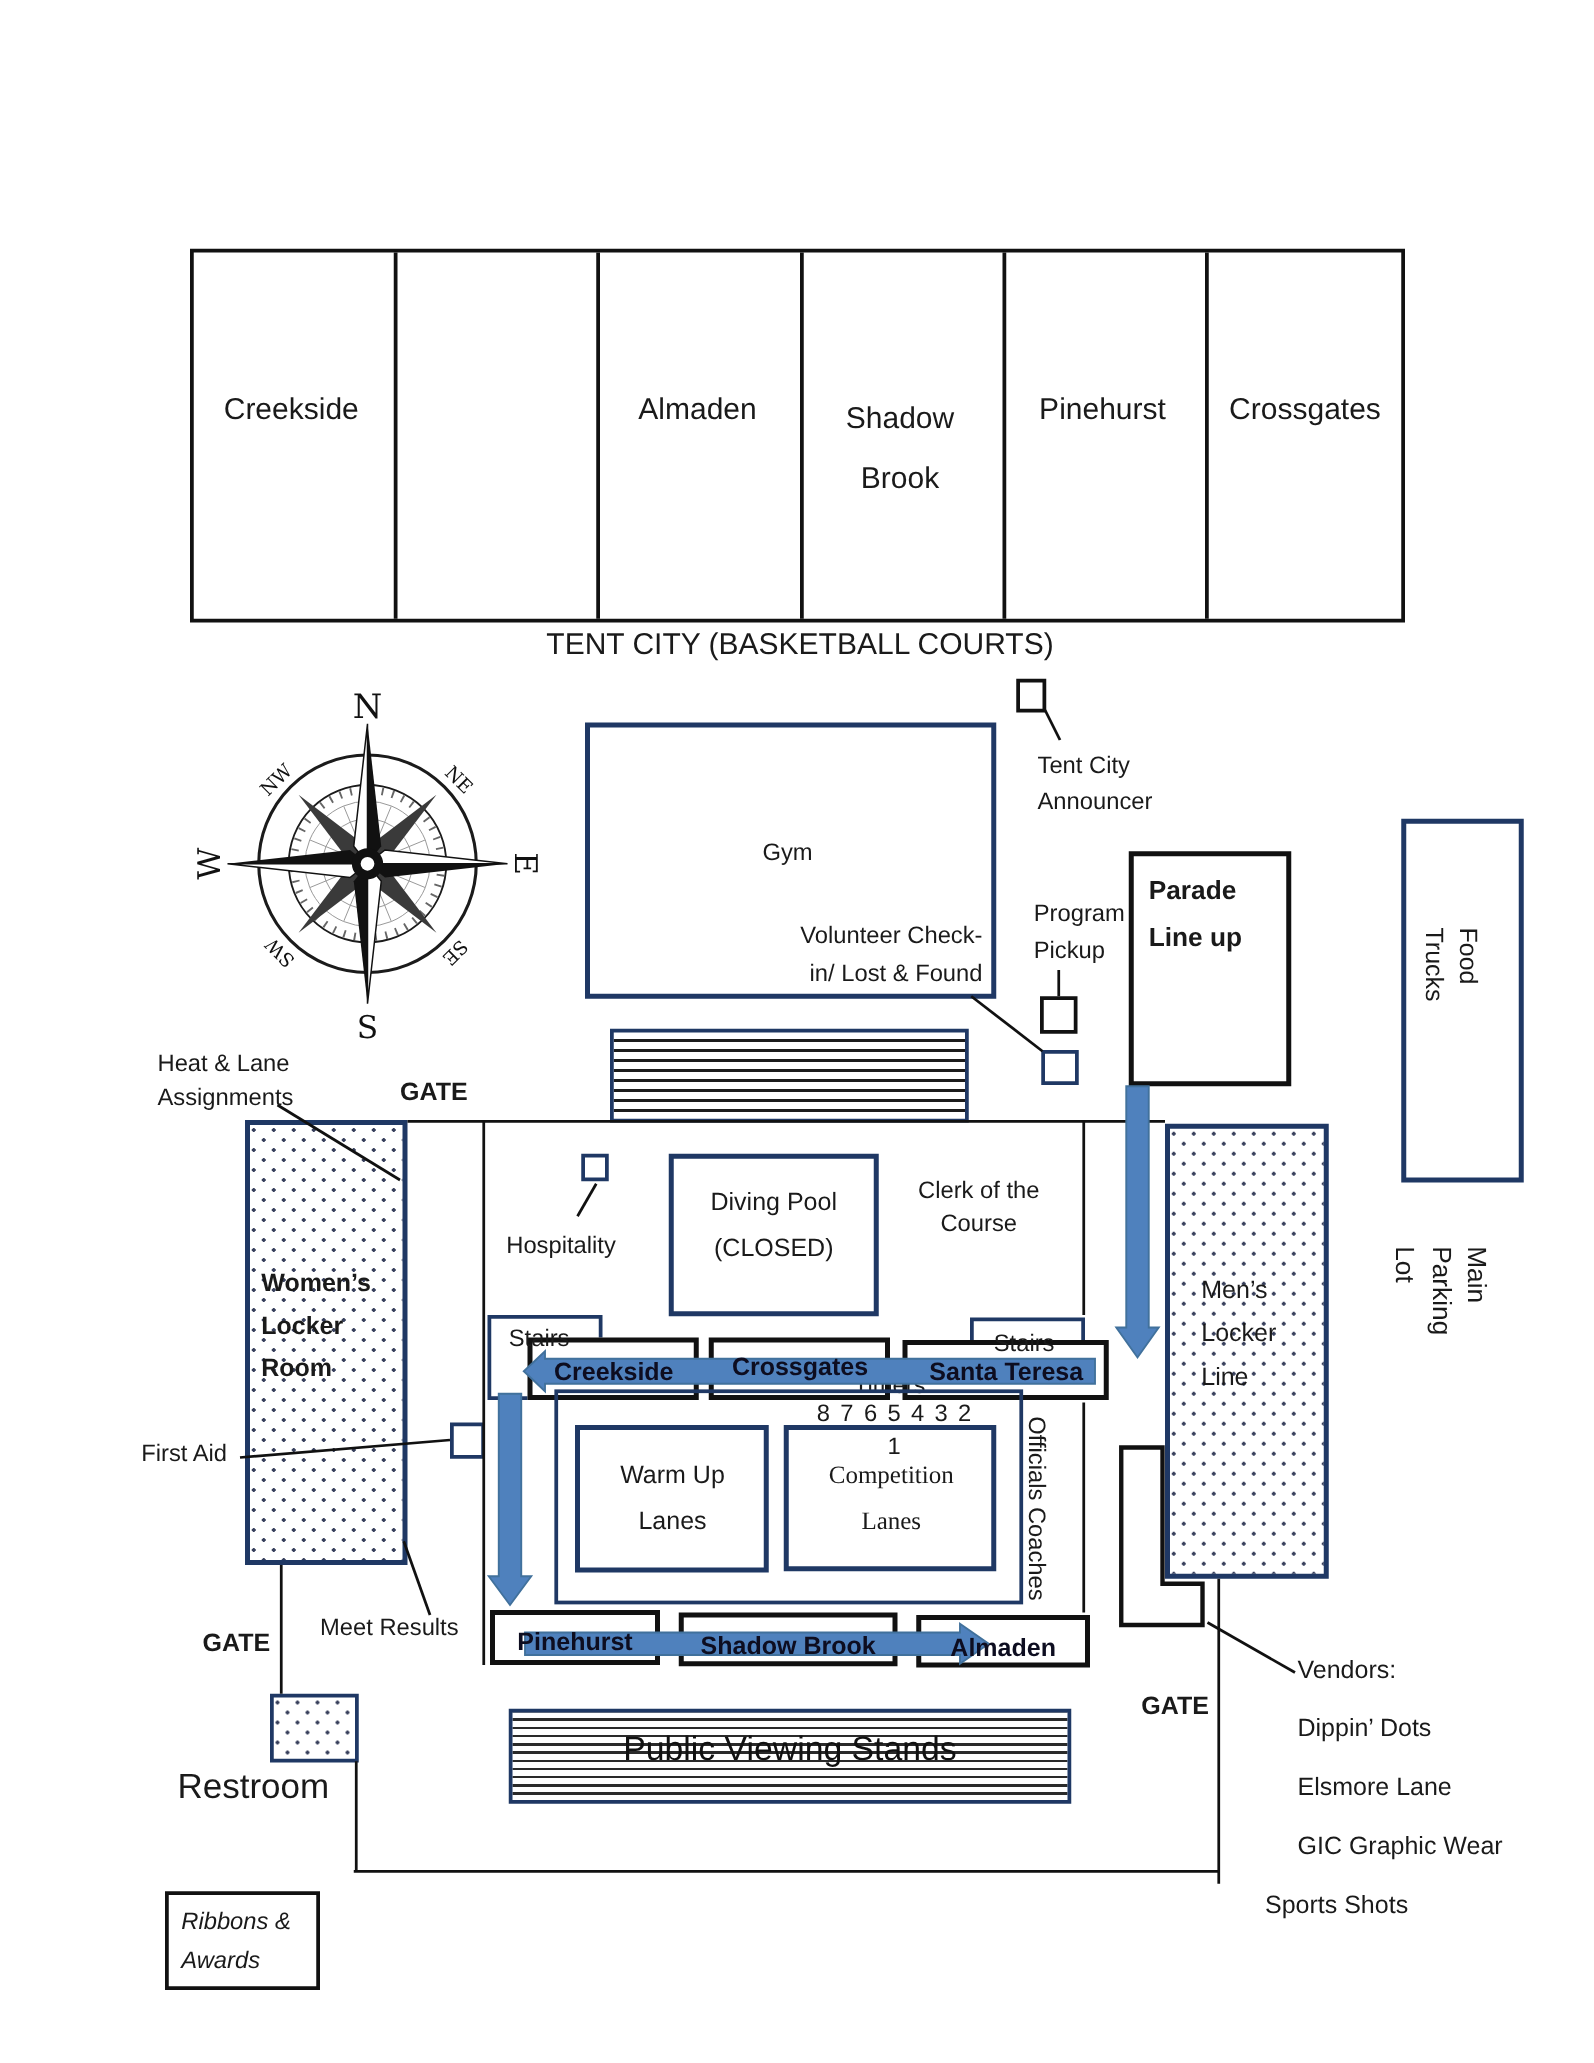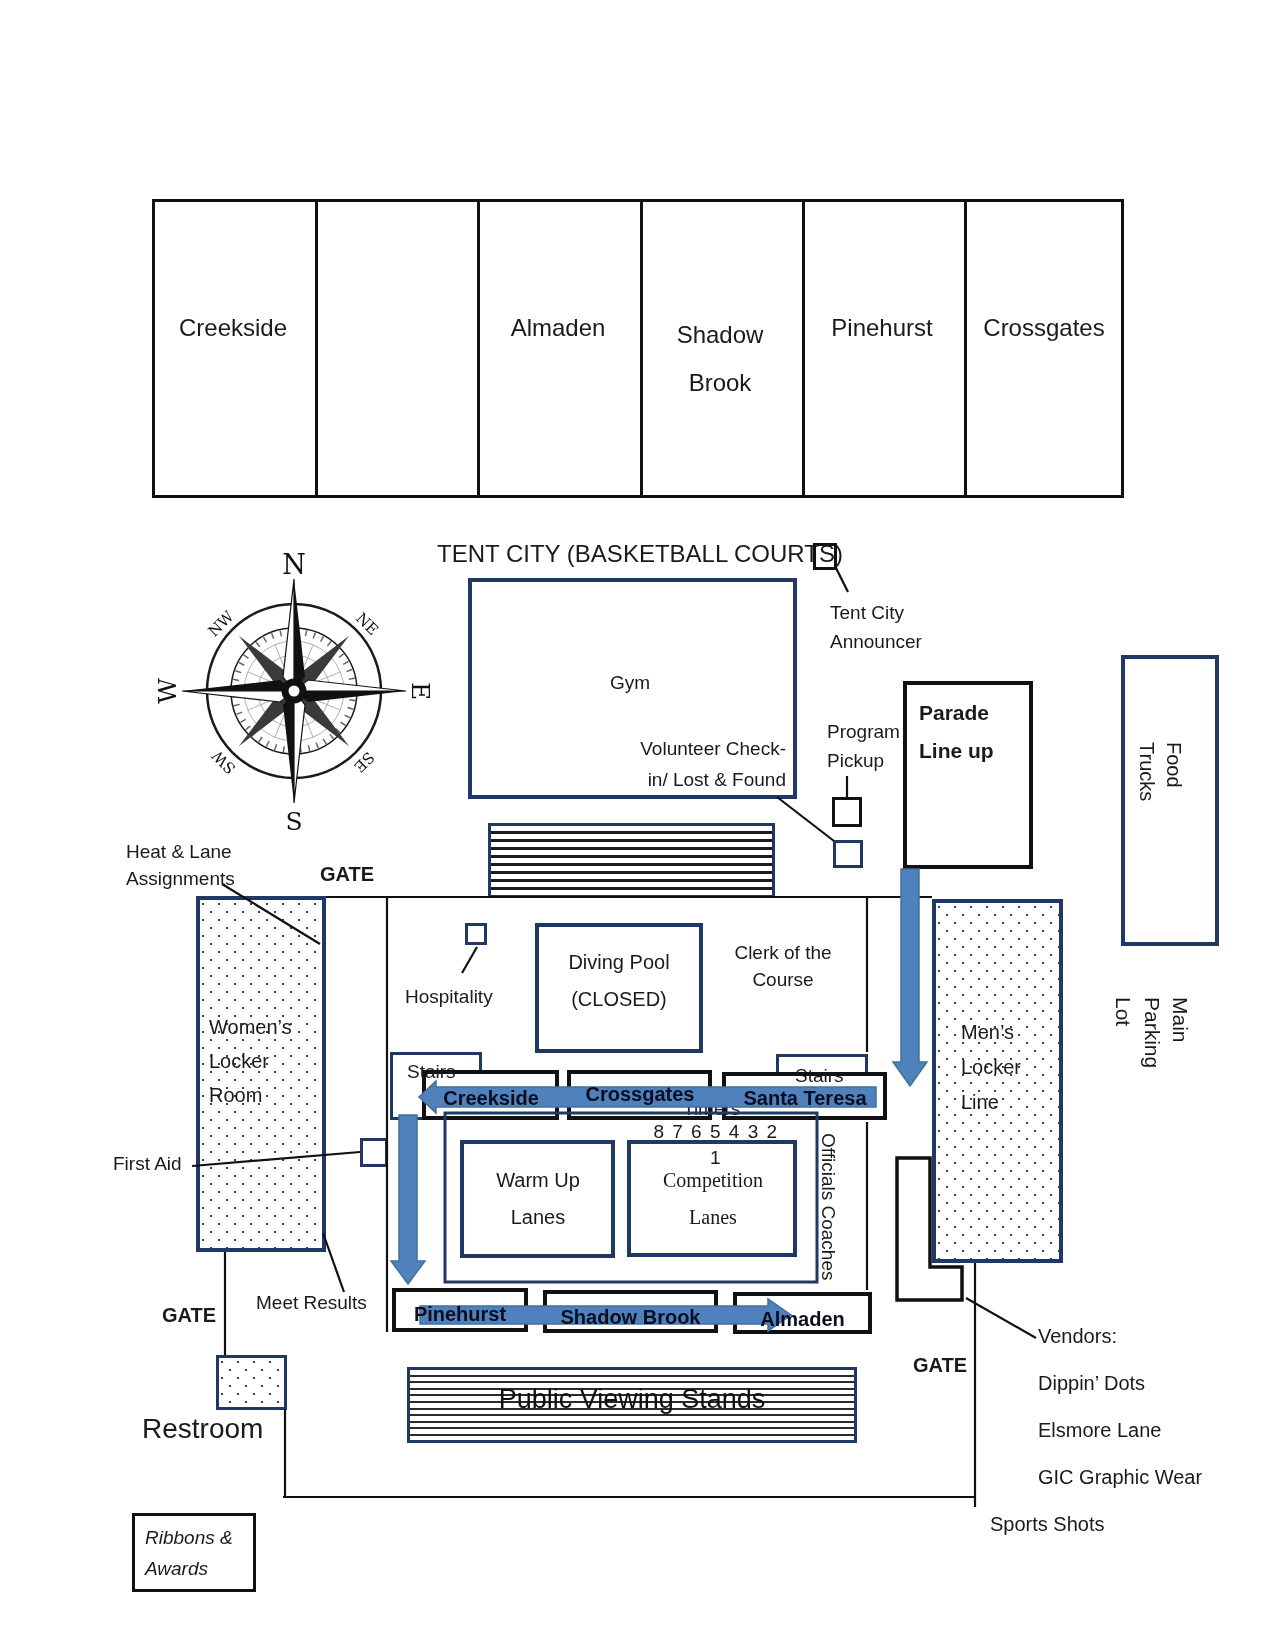--- a/index.html
+++ b/index.html
@@ -31,21 +31,21 @@
     <div class="divider" style="left:485px;"></div>
     <div class="divider" style="left:647px;"></div>
     <div class="divider" style="left:809px;"></div>
   </div>
   <div class="t ctr" style="left:153px;top:311px;width:160px;font-size:24px;line-height:34px;">Creekside</div>
   <div class="t ctr" style="left:478px;top:311px;width:160px;font-size:24px;line-height:34px;">Almaden</div>
   <div class="t ctr" style="left:640px;top:311px;width:160px;font-size:24px;line-height:48px;">Shadow
 Brook</div>
   <div class="t ctr" style="left:802px;top:311px;width:160px;font-size:24px;line-height:34px;">Pinehurst</div>
   <div class="t ctr" style="left:964px;top:311px;width:160px;font-size:24px;line-height:34px;">Crossgates</div>
-  <div class="t ctr" style="left:340px;top:500px;width:600px;font-size:24px;margin-top:38px;">TENT CITY (BASKETBALL COURTS)</div>
+  <div class="t ctr" style="left:340px;top:500px;width:600px;font-size:24px;">TENT CITY (BASKETBALL COURTS)</div>
 
   <div class="bx" style="left:468px;top:578px;width:329px;height:221px;border-width:4px;"></div>
   <div class="bx bk" style="left:813px;top:543px;width:24px;height:27px;"></div>
   <div class="bx bk" style="left:832px;top:797px;width:30px;height:30px;"></div>
   <div class="bx" style="left:833px;top:840px;width:30px;height:28px;"></div>
   <div class="bx bk" style="left:903px;top:681px;width:130px;height:188px;border-width:4px;"></div>
   <div class="bx" style="left:1121px;top:655px;width:98px;height:291px;border-width:4px;"></div>
   <div class="bx stripes-big" style="left:488px;top:823px;width:287px;height:75px;"></div>
   <div class="bx dots" style="left:196px;top:896px;width:130px;height:356px;border-width:4px;"></div>
   <div class="bx dots" style="left:932px;top:899px;width:131px;height:364px;border-width:4px;"></div>
@@ -161,21 +161,21 @@
 Announcer</div>
   <div class="t" style="left:827px;top:717px;line-height:29px;">Program
 Pickup</div>
   <div class="t b" style="left:919px;top:694px;font-size:21px;line-height:38px;">Parade
 Line up</div>
   <div class="t vt" style="left:1187px;top:742px;font-size:20px;">Food Trucks</div>
   <div class="t vt" style="left:1194px;top:997px;font-size:21px;">Main Parking Lot</div>
   <div class="t" style="left:126px;top:838px;line-height:27px;">Heat &amp; Lane
 Assignments</div>
   <div class="t b" style="left:320px;top:861px;font-size:20px;">GATE</div>
-  <div class="t" style="left:209px;top:1010px;font-size:20px;line-height:34px;">Women’s
+  <div class="t" style="left:209px;top:1010px;font-size:20px;line-height:34px;font-weight:bold;">Women’s
 Locker
 Room</div>
   <div class="t" style="left:405px;top:984px;">Hospitality</div>
   <div class="t ctr" style="left:540px;top:944px;width:158px;font-size:20px;line-height:37px;">Diving Pool
 (CLOSED)</div>
   <div class="t ctr" style="left:722px;top:939px;width:122px;line-height:27px;">Clerk of the
 Course</div>
   <div class="t" style="left:407px;top:1059px;">Stairs</div>
   <div class="t" style="left:795px;top:1063px;">Stairs</div>
 
@@ -204,18 +204,18 @@
   <div class="t ctr b" style="left:733px;top:1306px;width:139px;font-size:20px;color:#0d0d20;">Almaden</div>
 
   <div class="t" style="left:142px;top:1410px;font-size:28px;">Restroom</div>
   <div class="t ctr" style="left:430px;top:1381px;width:404px;font-size:27px;color:#111;">Public Viewing Stands</div>
   <div class="t b" style="left:913px;top:1352px;font-size:20px;">GATE</div>
 
   <div class="t" style="left:1038px;top:1323px;font-size:20px;">Vendors:</div>
   <div class="t" style="left:1038px;top:1370px;font-size:20px;">Dippin’ Dots</div>
   <div class="t" style="left:1038px;top:1417px;font-size:20px;">Elsmore Lane</div>
   <div class="t" style="left:1038px;top:1464px;font-size:20px;">GIC Graphic Wear</div>
-  <div class="t" style="left:990px;top:1511px;font-size:20px;">Sports Shots</div>
+  <div class="t" style="left:1012px;top:1511px;font-size:20px;">Sports Shots</div>
 
   <div class="t" style="left:145px;top:1522px;line-height:31px;font-style:italic;">Ribbons &amp;
 Awards</div>
 
 </div>
 
 </body></html>

